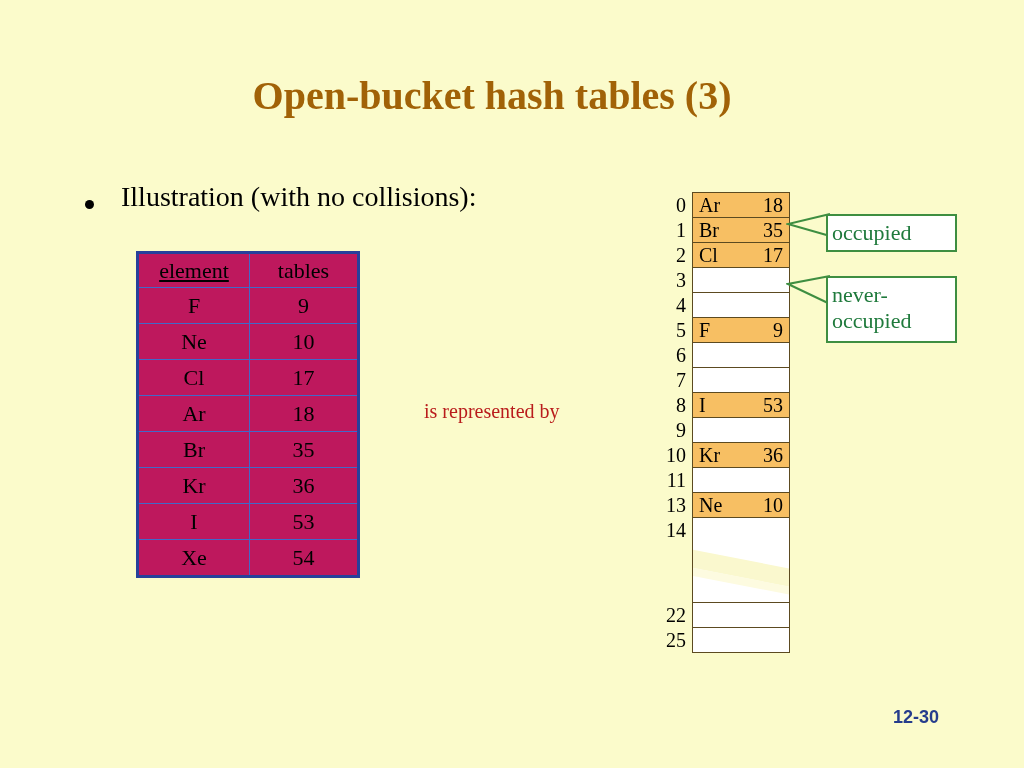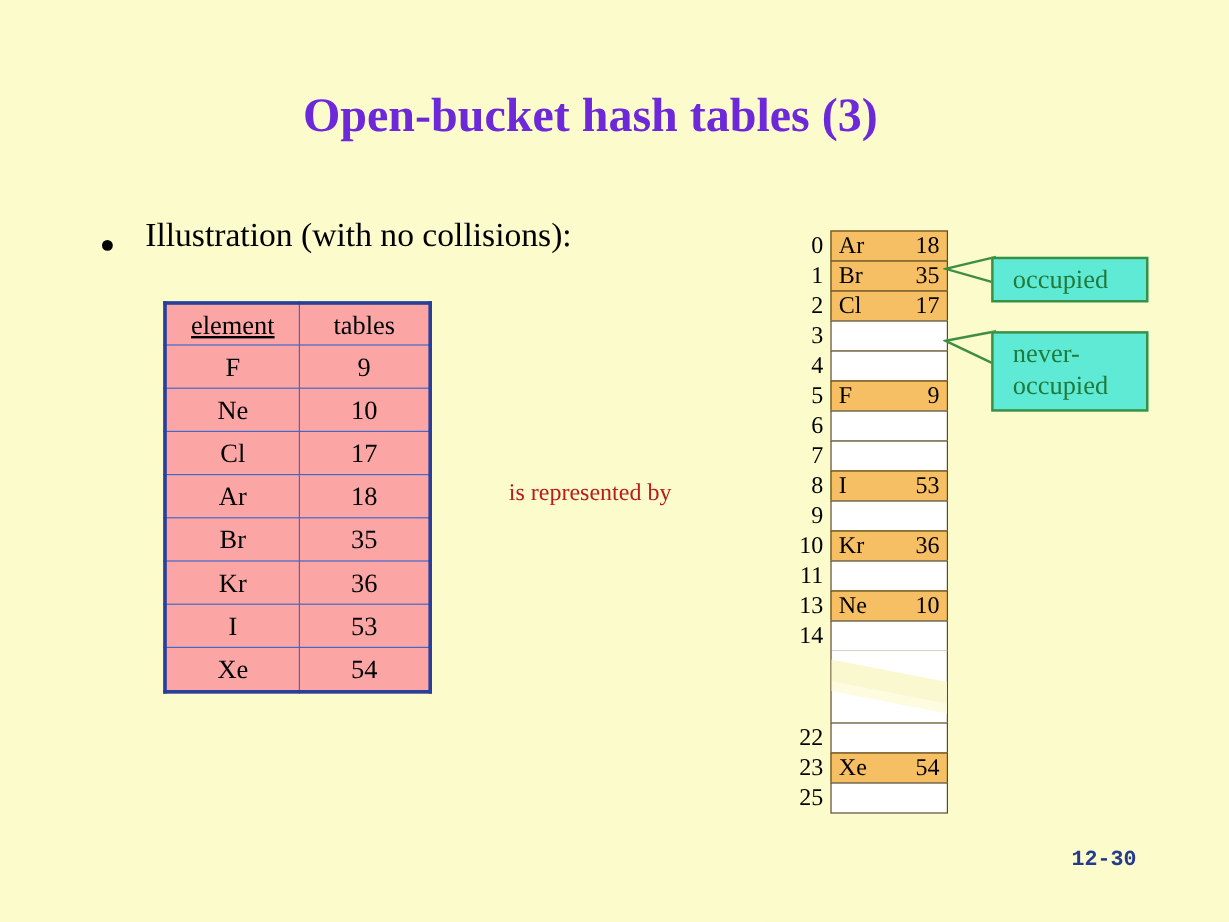--- a/index.html
+++ b/index.html
@@ -23,21 +23,21 @@
 
   
   #title {
     position: absolute;
     left: 0;
     top: 72px;
     width: 984px;
     text-align: center;
     font-size: 40px;
     font-weight: bold;
-    color: #6d28d9;
+    color: #a16207;
     letter-spacing: 0px;
     white-space: nowrap;
   }
 
   
   #bullet-row {
     position: absolute;
     left: 85px;
     top: 181px;
     display: flex;
@@ -58,21 +58,21 @@
     line-height: 1.16;
     white-space: nowrap;
   }
 
   
   #elem-table {
     position: absolute;
     left: 136px;
     top: 251px;
     border-collapse: collapse;
-    background: #fca5a5;
+    background: #be185d;
     border: 3px solid #27409B;
   }
   #elem-table td {
     border: 1px solid #4169C9;
     font-size: 22px;
     color: #000;
     text-align: center;
     height: 35px;
     line-height: 35px;
     padding: 0;
@@ -178,25 +178,25 @@
     height: 8px;
     background: #FDFBE0;
     transform: rotate(11deg);
     transform-origin: left center;
   }
 
   
   .callout {
     position: absolute;
     border: 2px solid #3E8E41;
-    background: #5eead4;
+    background: #ffffff;
     color: #1F7A3C;
     font-size: 22px;
     line-height: 1.18;
-    padding: 4px 8px 6px 16px;
+    padding: 4px 8px 6px 4px;
     box-sizing: border-box;
   }
   #callout-occupied {
     left: 826px;
     top: 214px;
     width: 131px;
     height: 38px;
   }
   #callout-never {
     left: 826px;
@@ -211,21 +211,21 @@
   #tail-occupied { left: 786px; top: 212px; }
   #tail-never    { left: 786px; top: 274px; }
 
   
   #pagenum {
     position: absolute;
     left: 893px;
     top: 707px;
     font-size: 18px;
     color: #253C8C;
-    font-family: Liberation Mono, monospace;
+    font-family: Liberation Sans, sans-serif;
     font-weight: bold;
   }
 </style>
 </head>
 <body>
 
 <div id="slide">
 
   <div id="title">Open-bucket hash tables (3)</div>
 
@@ -389,27 +389,20 @@
 
     <div id="hash-bottom">
         <div class="hrow">
           <div class="hidx">22</div>
           <div class="hcell">
             <span class="sym"></span>
             <span class="num"></span>
           </div>
         </div>
         <div class="hrow">
-          <div class="hidx">23</div>
-          <div class="hcell occupied">
-            <span class="sym">Xe</span>
-            <span class="num">54</span>
-          </div>
-        </div>
-        <div class="hrow">
           <div class="hidx">25</div>
           <div class="hcell">
             <span class="sym"></span>
             <span class="num"></span>
           </div>
         </div>
       </div>
   </div>
 
   <svg class="tail" id="tail-occupied" width="46" height="30" viewBox="0 0 46 30">

